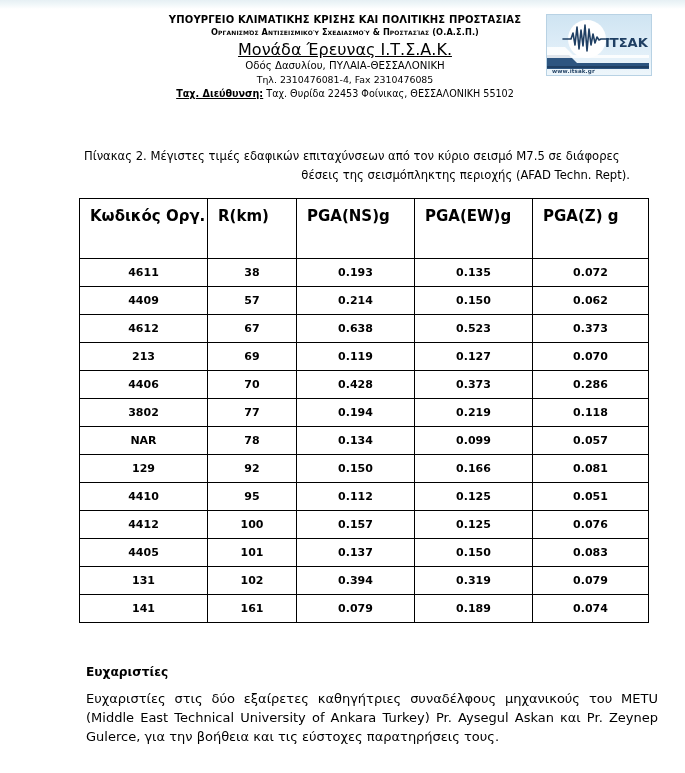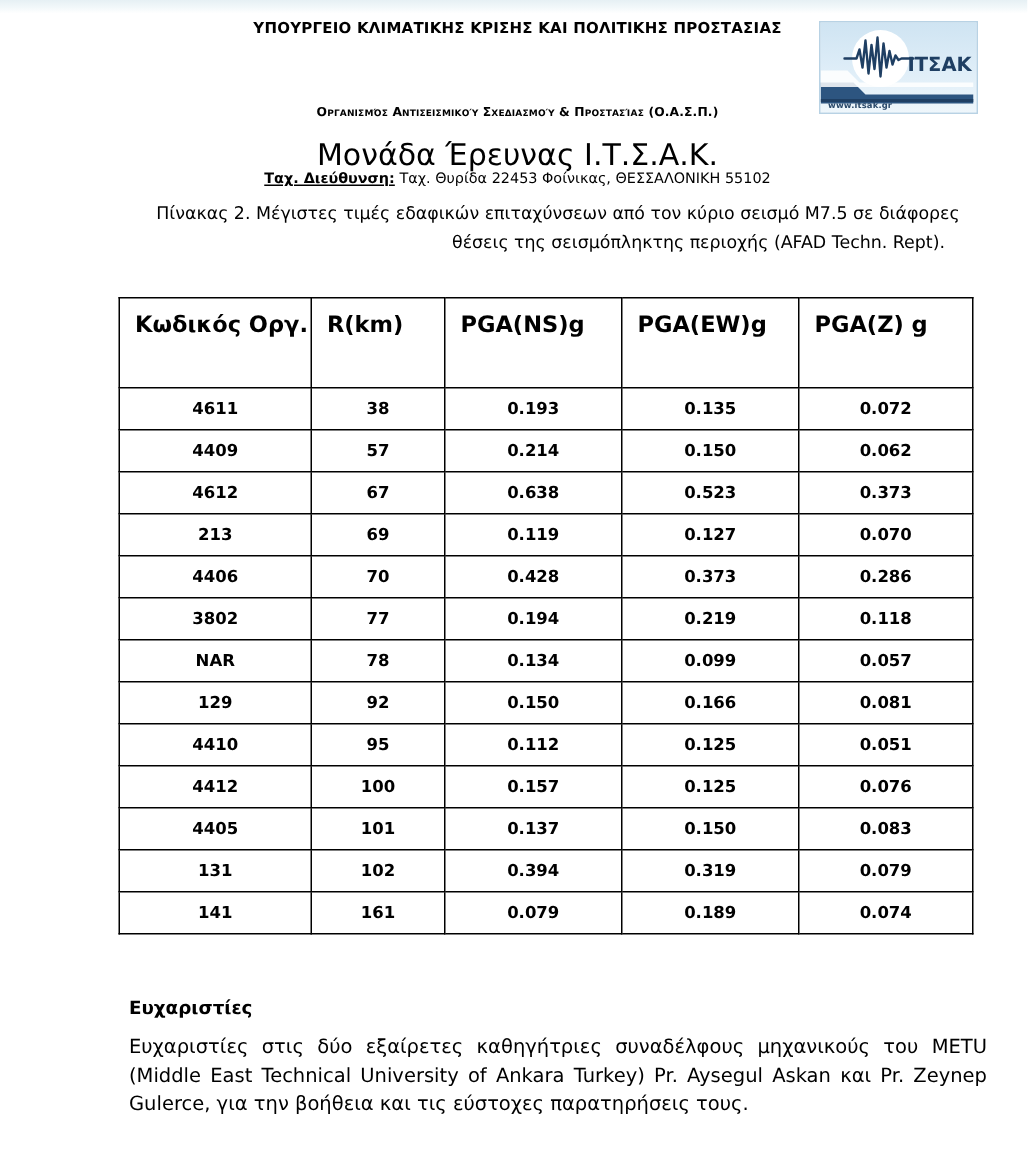--- a/index.html
+++ b/index.html
@@ -47,27 +47,27 @@
     line-height: 12px;
     white-space: nowrap;
   }
   .lh-l2 {
     font-size: 8.2px;
     font-weight: bold;
     line-height: 13px;
     white-space: nowrap;
     font-variant: small-caps;
     letter-spacing: 0.1px;
-    margin-top: 42px;
   }
   .lh-l3 {
-    font-size: 20px;
+    font-size: 16px;
     line-height: 19px;
     white-space: nowrap;
-    margin-top: 13px;
+    margin-top: 1px;
+    text-decoration: underline;
   }
   .lh-l4 {
     font-size: 10.2px;
     line-height: 14px;
     white-space: nowrap;
   }
   .lh-l5 {
     font-size: 9.4px;
     line-height: 14px;
     white-space: nowrap;
@@ -108,21 +108,21 @@
   .caption {
     position: absolute;
     left: 85px;
     top: 133px;
     width: 575px;
     font-size: 11.6px;
     line-height: 19px;
     text-align: center;
     text-indent: -1px;
   }
-  .caption .cap-line1 { display: block; text-align: center; }
+  .caption .cap-line1 { display: block; text-align: left; margin-top: 14px; }
   .caption .cap-line2 { display: block; text-align: right; padding-right: 30px; }
 
   
   .data-table {
     position: absolute;
     left: 79px;
     top: 198px;
     width: 569px;
     border-collapse: collapse;
     table-layout: fixed;
@@ -174,20 +174,22 @@
 </head>
 <body>
 
 <div class="scan-band"></div>
 
 <div class="letterhead">
   <div class="lh-text">
     <div class="lh-l1">ΥΠΟΥΡΓΕΙΟ ΚΛΙΜΑΤΙΚΗΣ ΚΡΙΣΗΣ ΚΑΙ ΠΟΛΙΤΙΚΗΣ ΠΡΟΣΤΑΣΙΑΣ</div>
     <div class="lh-l2">Οργανισμός Αντισεισμικού Σχεδιασμού &amp; Προστασίας (Ο.Α.Σ.Π.)</div>
     <div class="lh-l3">Μονάδα Έρευνας Ι.Τ.Σ.Α.Κ.</div>
+    <div class="lh-l4">Οδός Δασυλίου, ΠΥΛΑΙΑ-ΘΕΣΣΑΛΟΝΙΚΗ</div>
+    <div class="lh-l5">Τηλ. 2310476081-4,  Fax 2310476085</div>
     <div class="lh-l6"><span class="addr-label">Ταχ. Διεύθυνση:</span><span> Ταχ. Θυρίδα 22453 Φοίνικας, ΘΕΣΣΑΛΟΝΙΚΗ 55102</span></div>
   </div>
 </div>
 
 <div class="logo-box">
   <svg class="logo-svg" width="102" height="58" viewBox="0 0 102 58">
 
     <path d="M0 40 L22 40 L30 48 L102 48 L102 54 L0 54 Z" fill="#2d5580"></path>
     <path d="M0 32 L18 32 L26 40 L102 40 L102 43 L0 43 Z" fill="#ffffff" opacity="0.85"></path>
     <rect x="0" y="51" width="102" height="2" fill="#1f3f63"></rect>

